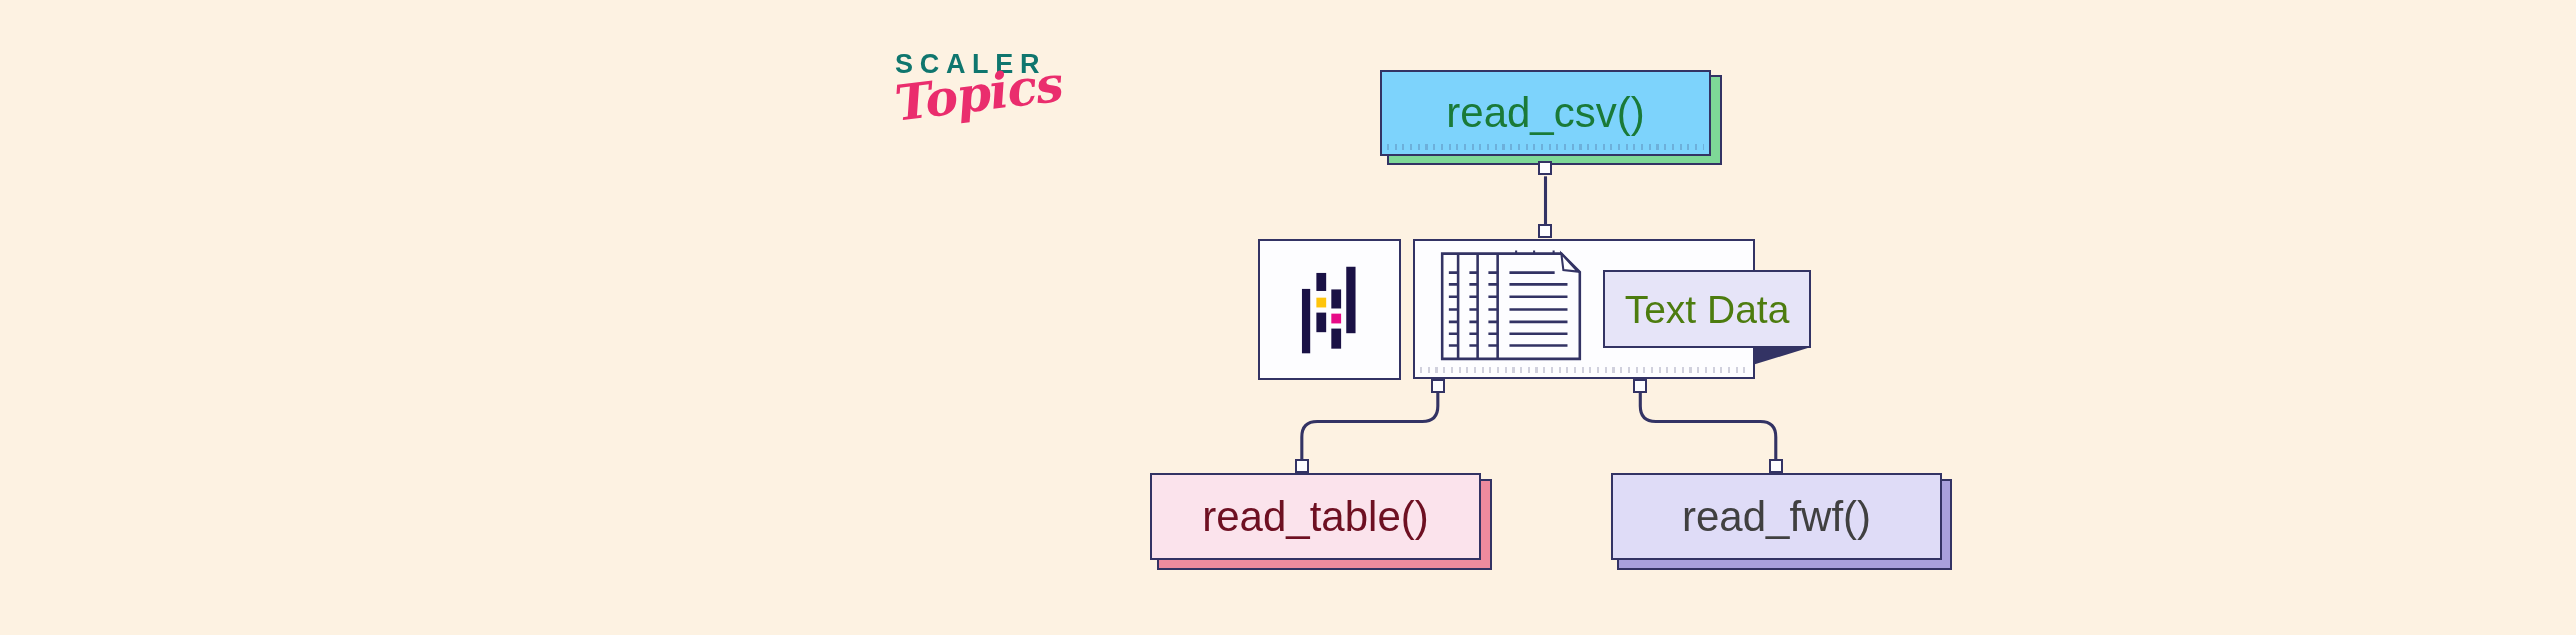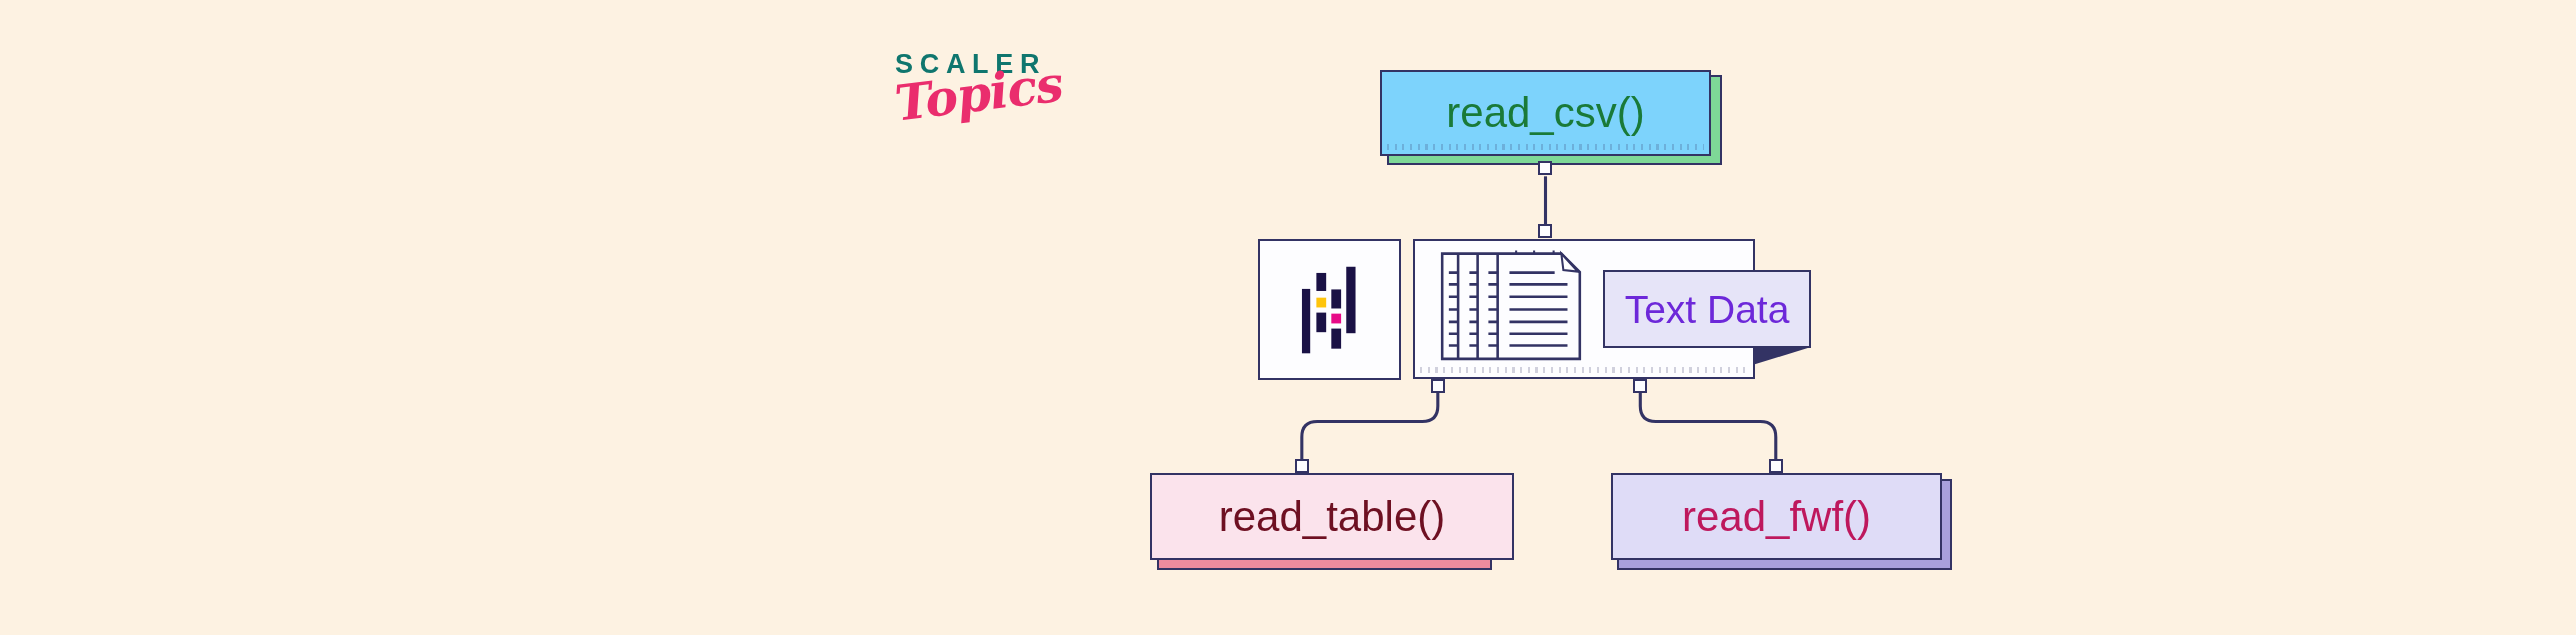--- a/index.html
+++ b/index.html
@@ -22,40 +22,40 @@
         display:flex;align-items:center;justify-content:center;}
   .node-label{font-size:42px;line-height:1;}
   .hatch{position:absolute;left:5.2px;right:5.2px;bottom:3.6px;height:6.7px;
          background:repeating-linear-gradient(90deg,rgba(51,51,100,0.22) 0 2.1px,transparent 2.1px 7.7px);}
 
   .sh-csv{left:1387px;top:75px;width:331px;height:86px;background:#7ed897;}
   .node-csv{left:1380px;top:70px;width:331px;height:86px;background:#7dd3fc;}
   .node-csv .node-label{color:#1a7a38;}
 
   .sh-table{left:1157px;top:479px;width:331px;height:87px;background:#ee8b9e;}
-  .node-table{left:1150px;top:473px;width:364px;height:87px;background:#fbe3ec;}
+  .node-table{left:1150px;top:473px;width:331px;height:87px;background:#fbe3ec;}
   .node-table .node-label{color:#6e1022;}
 
   .sh-fwf{left:1617px;top:479px;width:331px;height:87px;background:#a8a0dc;}
   .node-fwf{left:1611px;top:473px;width:331px;height:87px;background:#dfdcf7;}
-  .node-fwf .node-label{color:#be185d;}
+  .node-fwf .node-label{color:#404040;}
 
   
   .panel{position:absolute;border:2.6px solid #333364;box-sizing:border-box;background:#fdfdff;}
   .panel-pandas{left:1258px;top:239px;width:143px;height:141px;}
   .panel-doc{left:1413px;top:239px;width:342px;height:140px;}
   .pandas-svg{position:absolute;left:0;top:0;width:138px;height:136px;}
   .doc-icon{position:absolute;left:1440px;top:250px;width:142px;height:114px;}
 
   
   .tag-fold{position:absolute;left:1754px;top:347px;width:57px;height:17.5px;background:#333364;
             clip-path:polygon(0 0,100% 0,0 100%);}
   .tag{position:absolute;left:1603px;top:270px;width:208px;height:78px;background:#e6e4f8;
        border:2.6px solid #333364;box-sizing:border-box;display:flex;align-items:center;justify-content:center;}
-  .tag-label{font-size:39px;color:#6d28d9;line-height:1;}
+  .tag-label{font-size:39px;color:#4d7c0f;line-height:1;}
 
   
   .port{position:absolute;width:14.4px;height:14.4px;box-sizing:border-box;
         background:#fdfdff;border:2.1px solid #333364;}
   .port-csv-out{left:1538px;top:161px;}
   .port-hub-in{left:1538px;top:224px;}
   .port-hub-out-left{left:1431px;top:379px;}
   .port-hub-out-right{left:1633px;top:379px;}
   .port-table-in{left:1295px;top:459px;}
   .port-fwf-in{left:1769px;top:459px;}

